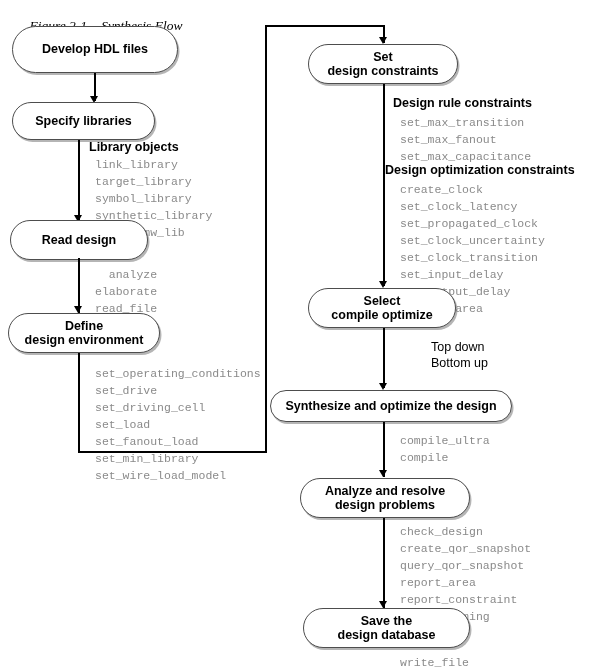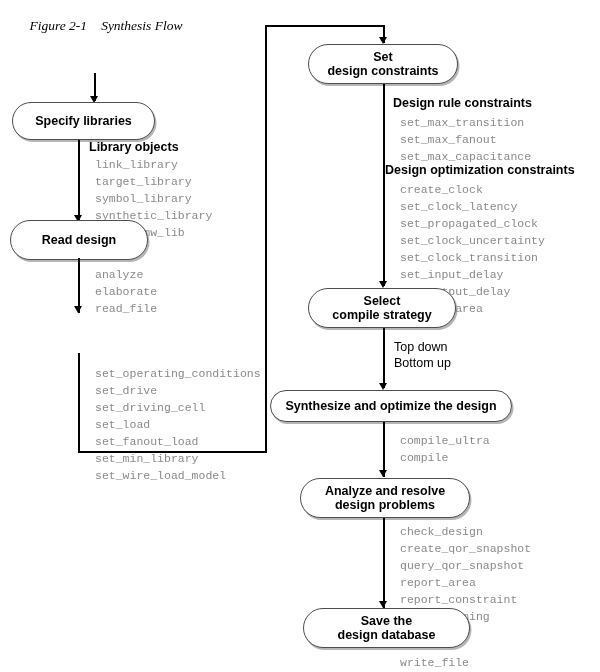--- a/index.html
+++ b/index.html
@@ -71,39 +71,43 @@
     font-weight: bold;
     color: #000000;
     white-space: pre;
   }
   .anno-plain {
     position: absolute;
     font-size: 12.5px;
     color: #000000;
     white-space: pre-line;
     line-height: 16px;
+    margin-left: 37px;
   }
   .cmds {
     position: absolute;
     font-family: Liberation Mono, monospace;
     font-size: 11.5px;
     line-height: 17px;
     color: #8a8a8a;
     white-space: pre-line;
   }
 </style>
 </head>
 <body>
 
 <div id="page">
 
   <div class="caption">
     <span class="cap-num">Figure 2-1</span><span>Synthesis Flow</span>
   </div>
 
+  <div class="node" style="left:12px; top:26px; width:166px; height:47px; border-radius:24px;">
+    <span>Develop HDL files</span>
+  </div>
 
   <div class="vline" style="left:94px; top:73px; height:28px;"></div>
   <div class="arrow" style="left:90px; top:96px;"></div>
 
   <div class="node" style="left:12px; top:102px; width:143px; height:38px; border-radius:20px;">
     <span>Specify libraries</span>
   </div>
 
   <div class="vline" style="left:78px; top:140px; height:80px;"></div>
   <div class="arrow" style="left:74px; top:215px;"></div>
@@ -115,24 +119,28 @@
 synthetic_library
 create_mw_lib</div>
 
   <div class="node" style="left:10px; top:220px; width:138px; height:40px; border-radius:20px;">
     <span>Read design</span>
   </div>
 
   <div class="vline" style="left:78px; top:258px; height:55px;"></div>
   <div class="arrow" style="left:74px; top:306px;"></div>
 
-  <div class="cmds" style="left:95px; top:266px;">analyze
+  <div class="cmds" style="left:95px; top:266px;text-align:right;">analyze
 elaborate
 read_file</div>
 
+  <div class="node" style="left:8px; top:313px; width:152px; height:40px; border-radius:21px;">
+    <span>Define
+design environment</span>
+  </div>
 
   <div class="cmds" style="left:95px; top:365px;">set_operating_conditions
 set_drive
 set_driving_cell
 set_load
 set_fanout_load
 set_min_library
 set_wire_load_model</div>
 
   <div class="vline" style="left:78px; top:353px; height:100px;"></div>
@@ -160,21 +168,21 @@
 set_clock_latency
 set_propagated_clock
 set_clock_uncertainty
 set_clock_transition
 set_input_delay
 set_output_delay
 set_max_area</div>
 
   <div class="node" style="left:308px; top:288px; width:148px; height:40px; border-radius:21px;">
     <span>Select
-compile strategy</span>
+compile optimize</span>
   </div>
 
   <div class="vline" style="left:383px; top:328px; height:60px;"></div>
   <div class="arrow" style="left:379px; top:383px;"></div>
 
   <div class="anno-plain" style="left:394px; top:339px;">Top down
 Bottom up</div>
 
   <div class="node" style="left:270px; top:390px; width:242px; height:32px; border-radius:17px;">
     <span>Synthesize and optimize the design</span>

